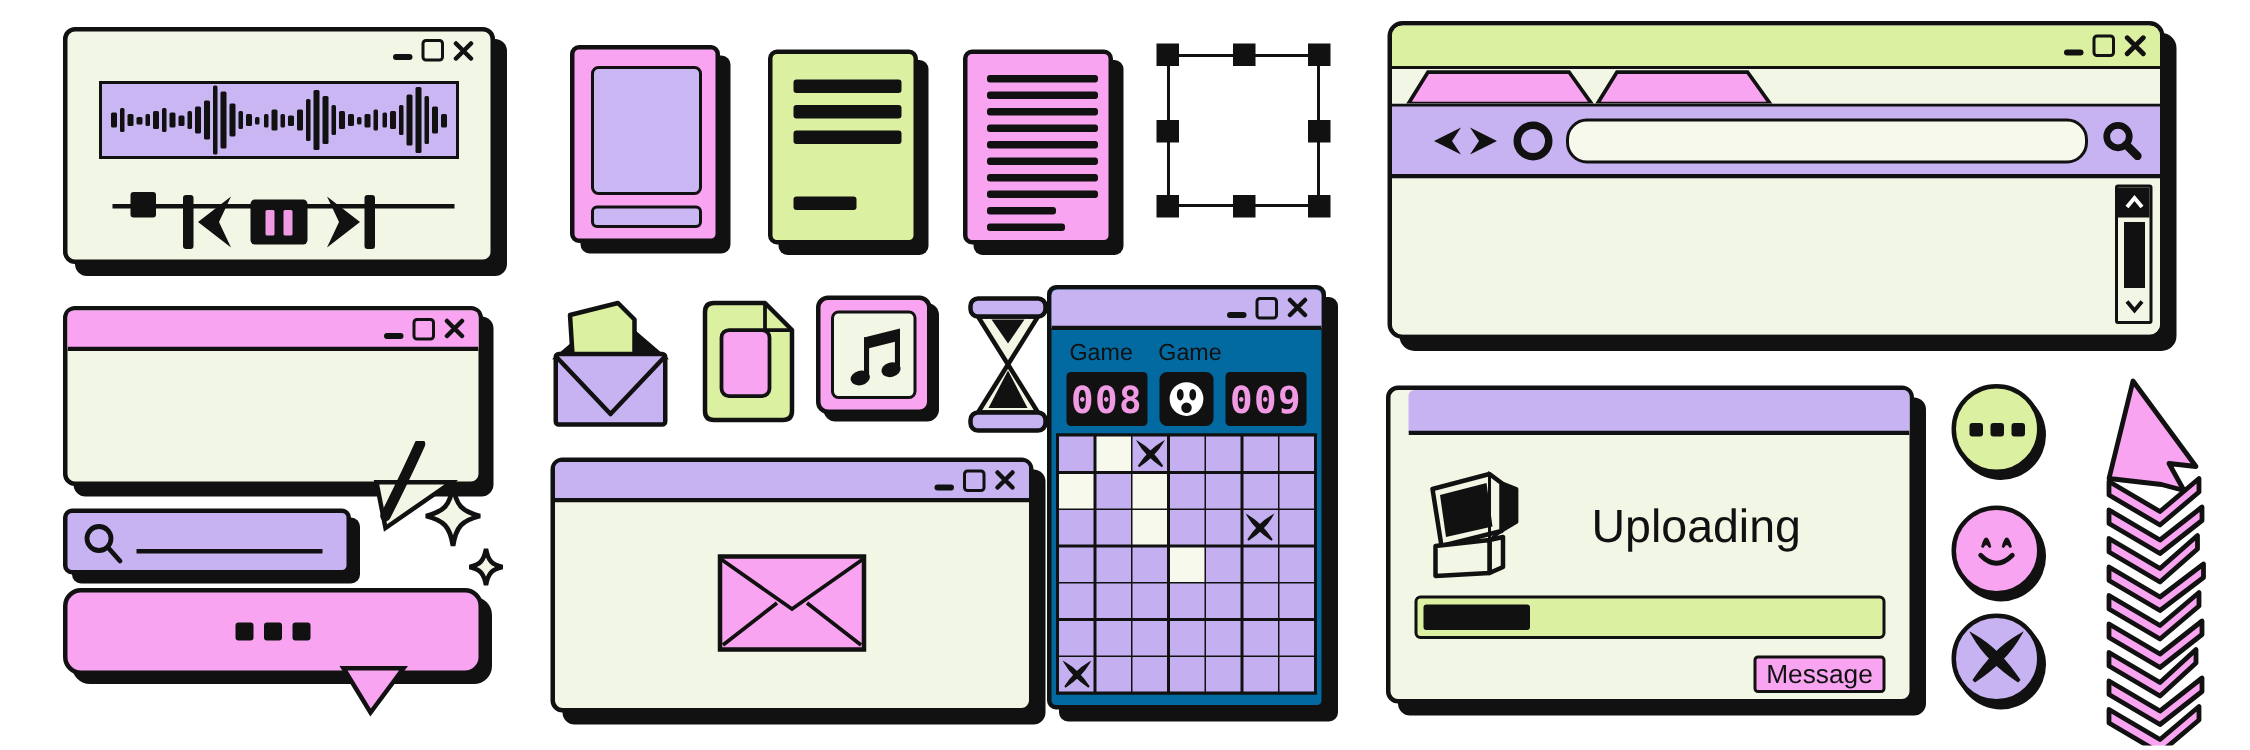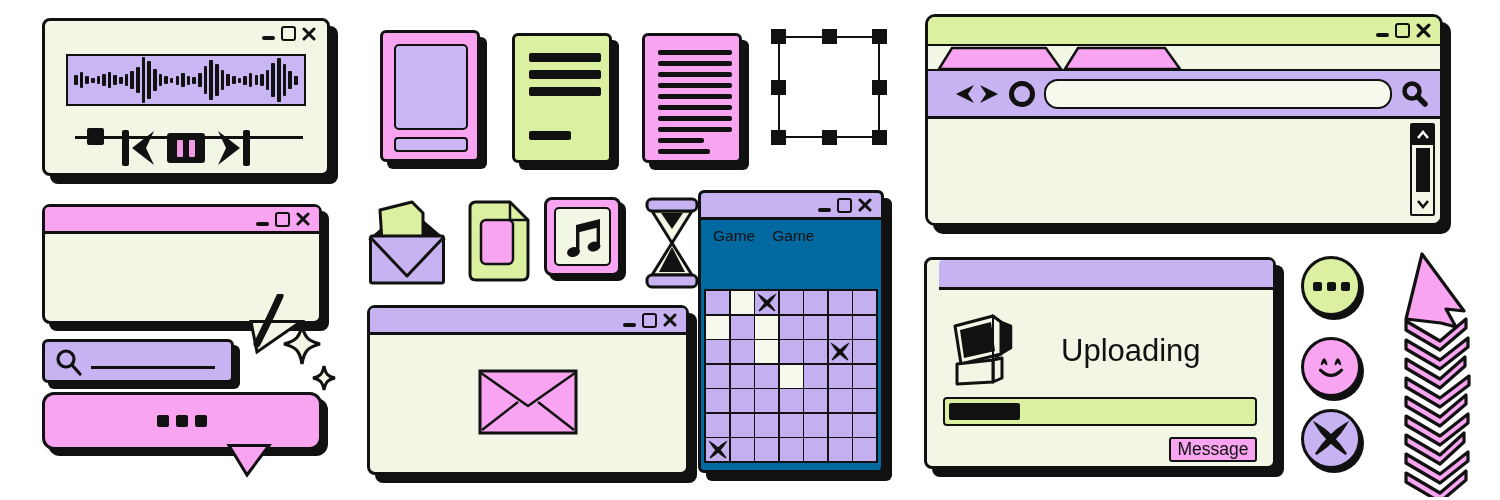--- a/index.html
+++ b/index.html
@@ -279,20 +279,32 @@
         <span class="wc-max"></span>
         <svg width="14" height="14" viewBox="0 0 14 14">
             <path d="M2,2 L12,12 M12,2 L2,12" stroke="#111" stroke-width="3" stroke-linecap="round"></path>
           </svg>
       </span>
     </div>
     <div style="display:flex;gap:17px;padding:7px 12px 0;font-size:15.5px;">
       <span>Game</span>
       <span>Game</span>
     </div>
+    <div style="position:absolute;left:10px;right:10px;top:55px;display:flex;align-items:center;justify-content:space-between;">
+      <div class="lcd" style="width:54px;height:36px;">008</div>
+      <div style="width:36px;height:36px;background:#111;border-radius:5px;display:flex;align-items:center;justify-content:center;">
+        <svg width="30" height="30" viewBox="0 0 36 36">
+          <circle cx="18" cy="18" r="13.5" fill="#fff"></circle>
+          <ellipse cx="13" cy="14.5" rx="2.7" ry="4.6" fill="#111"></ellipse>
+          <ellipse cx="23" cy="14.5" rx="2.7" ry="4.6" fill="#111"></ellipse>
+          <circle cx="18" cy="25" r="4.2" fill="#111"></circle>
+        </svg>
+      </div>
+      <div class="lcd" style="width:54px;height:36px;">009</div>
+    </div>
     <div style="position:absolute;left:0;right:0;top:96px;">
       <div class="ms-grid">
           <div class="ms-cell"></div>
           <div class="ms-cell revealed"></div>
           <div class="ms-cell">
             <svg viewBox="0 0 24 24" width="20" height="20">
               <path d="M2.5,2.5 Q13,8.5 21.5,21.5 Q8.5,13 2.5,2.5 Z" fill="#111" stroke="#111" stroke-width="1.5"></path>
               <path d="M21.5,2.5 Q11,8.5 2.5,21.5 Q15.5,13 21.5,2.5 Z" fill="#111" stroke="#111" stroke-width="1.5"></path>
             </svg>
           </div>

